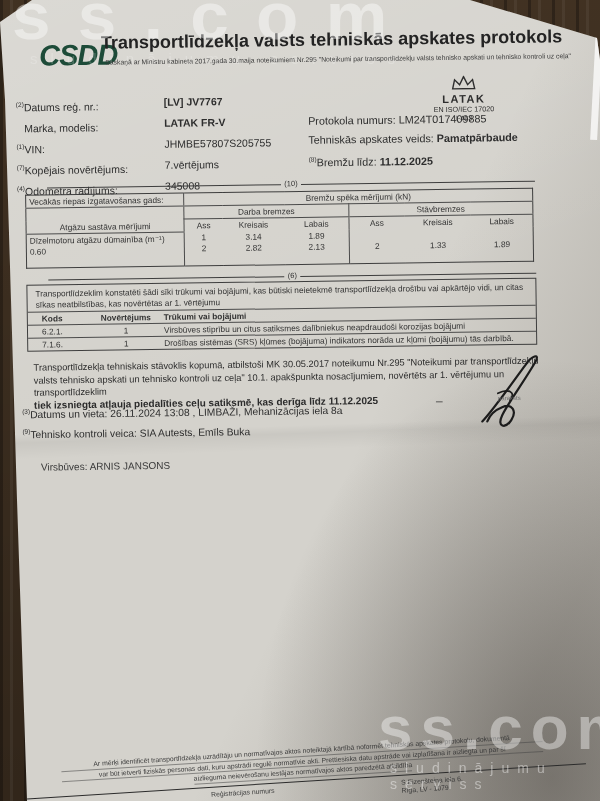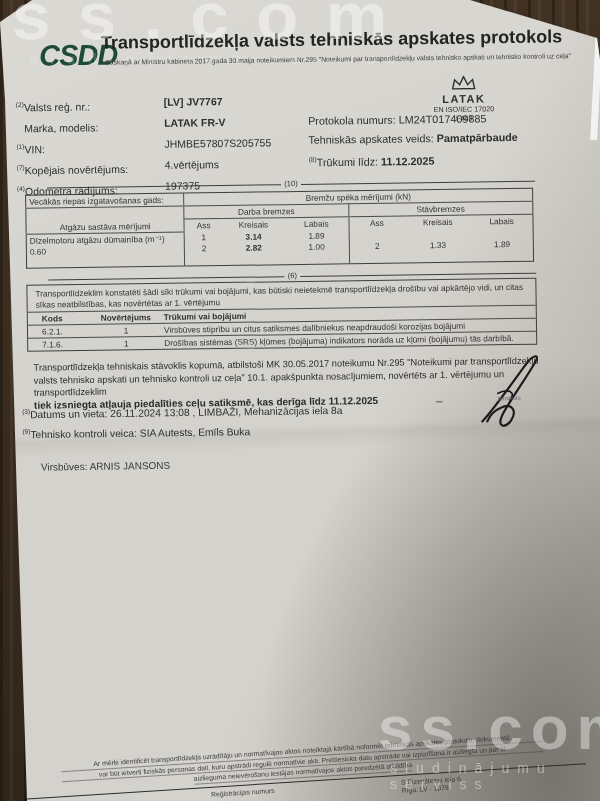--- a/index.html
+++ b/index.html
@@ -105,52 +105,52 @@
         <svg width="26" height="15" viewBox="0 0 26 15">
           <path d="M2 13 L4 4 L9 9 L13 1 L17 9 L22 4 L24 13 Z" fill="none" stroke="#2e2e2e" stroke-width="1.4"></path>
         </svg>
         <div class="nm">LATAK</div>
         <div class="ln">EN ISO/IEC 17020</div>
         <div class="ln">I-463</div>
       </div>
 
       <div class="abs" style="left:20px;top:92px;">
         <div class="frow">
-          <span class="lab"><sup>(2)</sup><span>Valsts reģ. nr.:</span></span>
+          <span class="lab"><sup>(2)</sup><span>Datums reģ. nr.:</span></span>
           <span class="b">[LV] JV7767</span>
         </div>
         <div class="frow" style="padding-left:8px;">
           <span class="lab" style="width:140px;"><sup></sup><span>Marka, modelis:</span></span>
           <span class="sb">LATAK FR-V</span>
         </div>
         <div class="frow">
           <span class="lab"><sup>(1)</sup><span>VIN:</span></span>
           <span>JHMBE57807S205755</span>
         </div>
         <div class="frow">
           <span class="lab"><sup>(7)</sup><span>Kopējais novērtējums:</span></span>
-          <span>4.vērtējums</span>
+          <span>7.vērtējums</span>
         </div>
         <div class="frow">
           <span class="lab"><sup>(4)</sup><span>Odometra rādījums:</span></span>
-          <span>197375</span>
+          <span>345008</span>
         </div>
       </div>
 
       <div class="abs" style="left:312px;top:112px;">
         <div class="prow">
           <span>Protokola numurs:</span>
           <span>LM24T017409885</span>
         </div>
         <div class="prow">
           <span>Tehniskās apskates veids:</span>
           <span class="b">Pamatpārbaude</span>
         </div>
         <div class="prow">
-          <sup>(8)</sup><span>Trūkumi līdz:</span>
+          <sup>(8)</sup><span>Bremžu līdz:</span>
           <span class="b">11.12.2025</span>
         </div>
       </div>
 
       <div class="abs divline" style="left:50px;top:180px;width:488px;">
         <span class="seg"></span>
         <span class="lb">(10)</span>
         <span class="seg"></span>
       </div>
 
@@ -185,27 +185,27 @@
         </tr>
         <tr style="height:34px;">
           <td style="vertical-align:top;" class="two">
             <div>Dīzelmotoru atgāzu dūmainība (m⁻¹)</div>
             <div>0.60</div>
           </td>
           <td class="bl ctr two" style="vertical-align:top;">
             <div>1</div>
             <div>2</div>
           </td>
-          <td class="ctr two" style="vertical-align:top;font-weight:bold;">
+          <td class="ctr two" style="vertical-align:top;">
             <div>3.14</div>
             <div>2.82</div>
           </td>
           <td class="ctr two" style="vertical-align:top;">
             <div>1.89</div>
-            <div>1.00</div>
+            <div>2.13</div>
           </td>
           <td class="bl ctr">2</td>
           <td class="ctr">1.33</td>
           <td class="ctr">1.89</td>
         </tr>
       </tbody>
         </table>
 
       <div class="abs divline" style="left:50px;top:272px;width:488px;">
         <span class="seg"></span>

